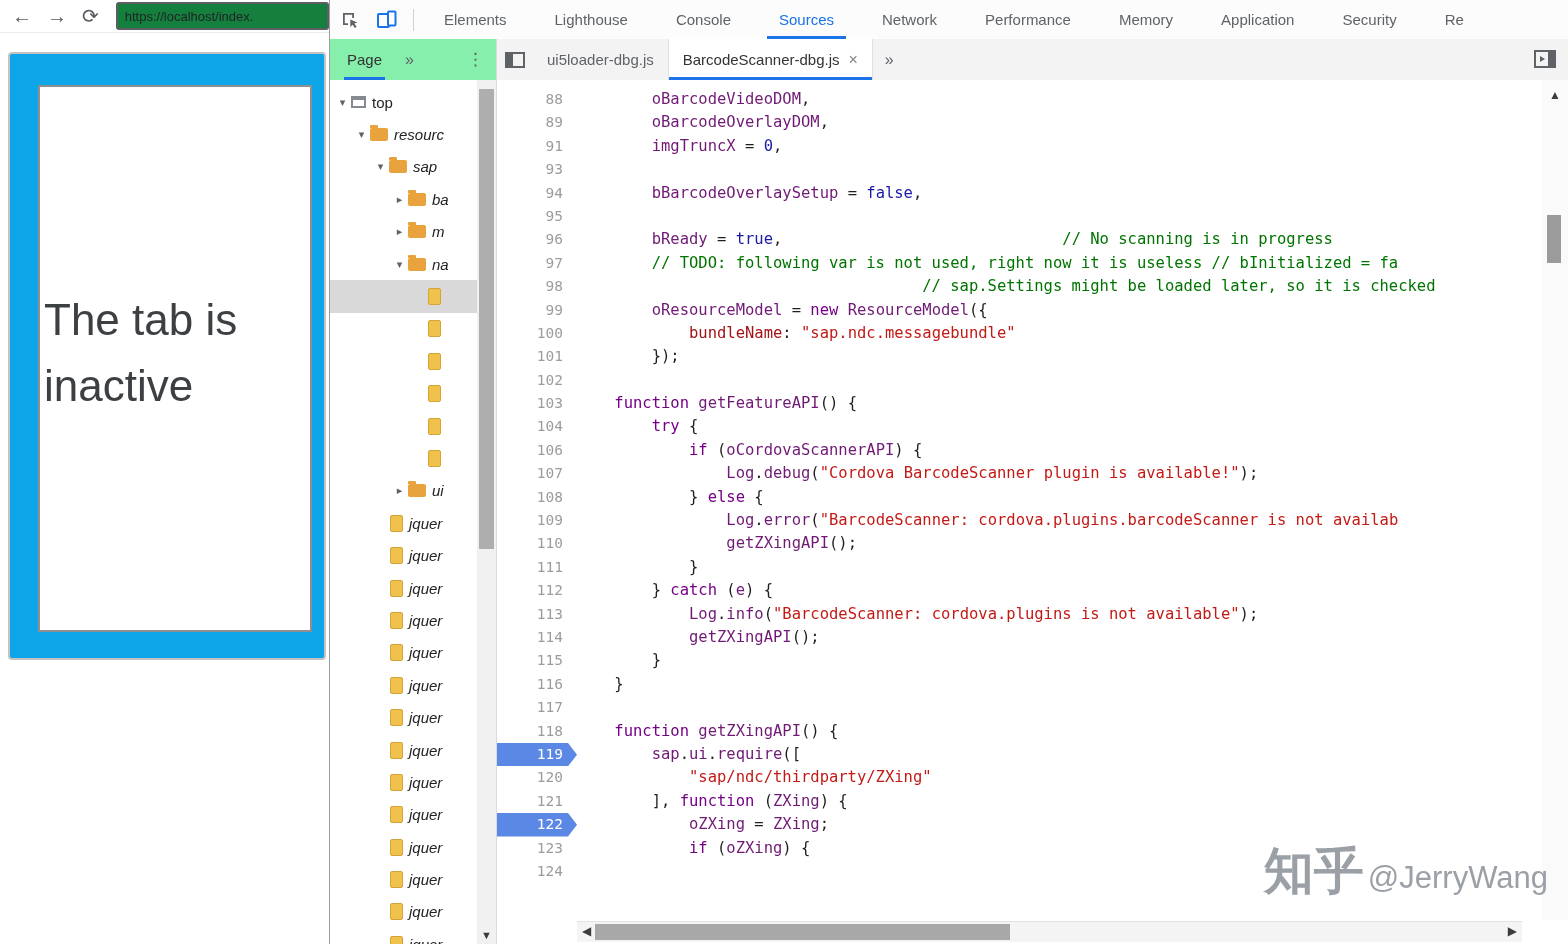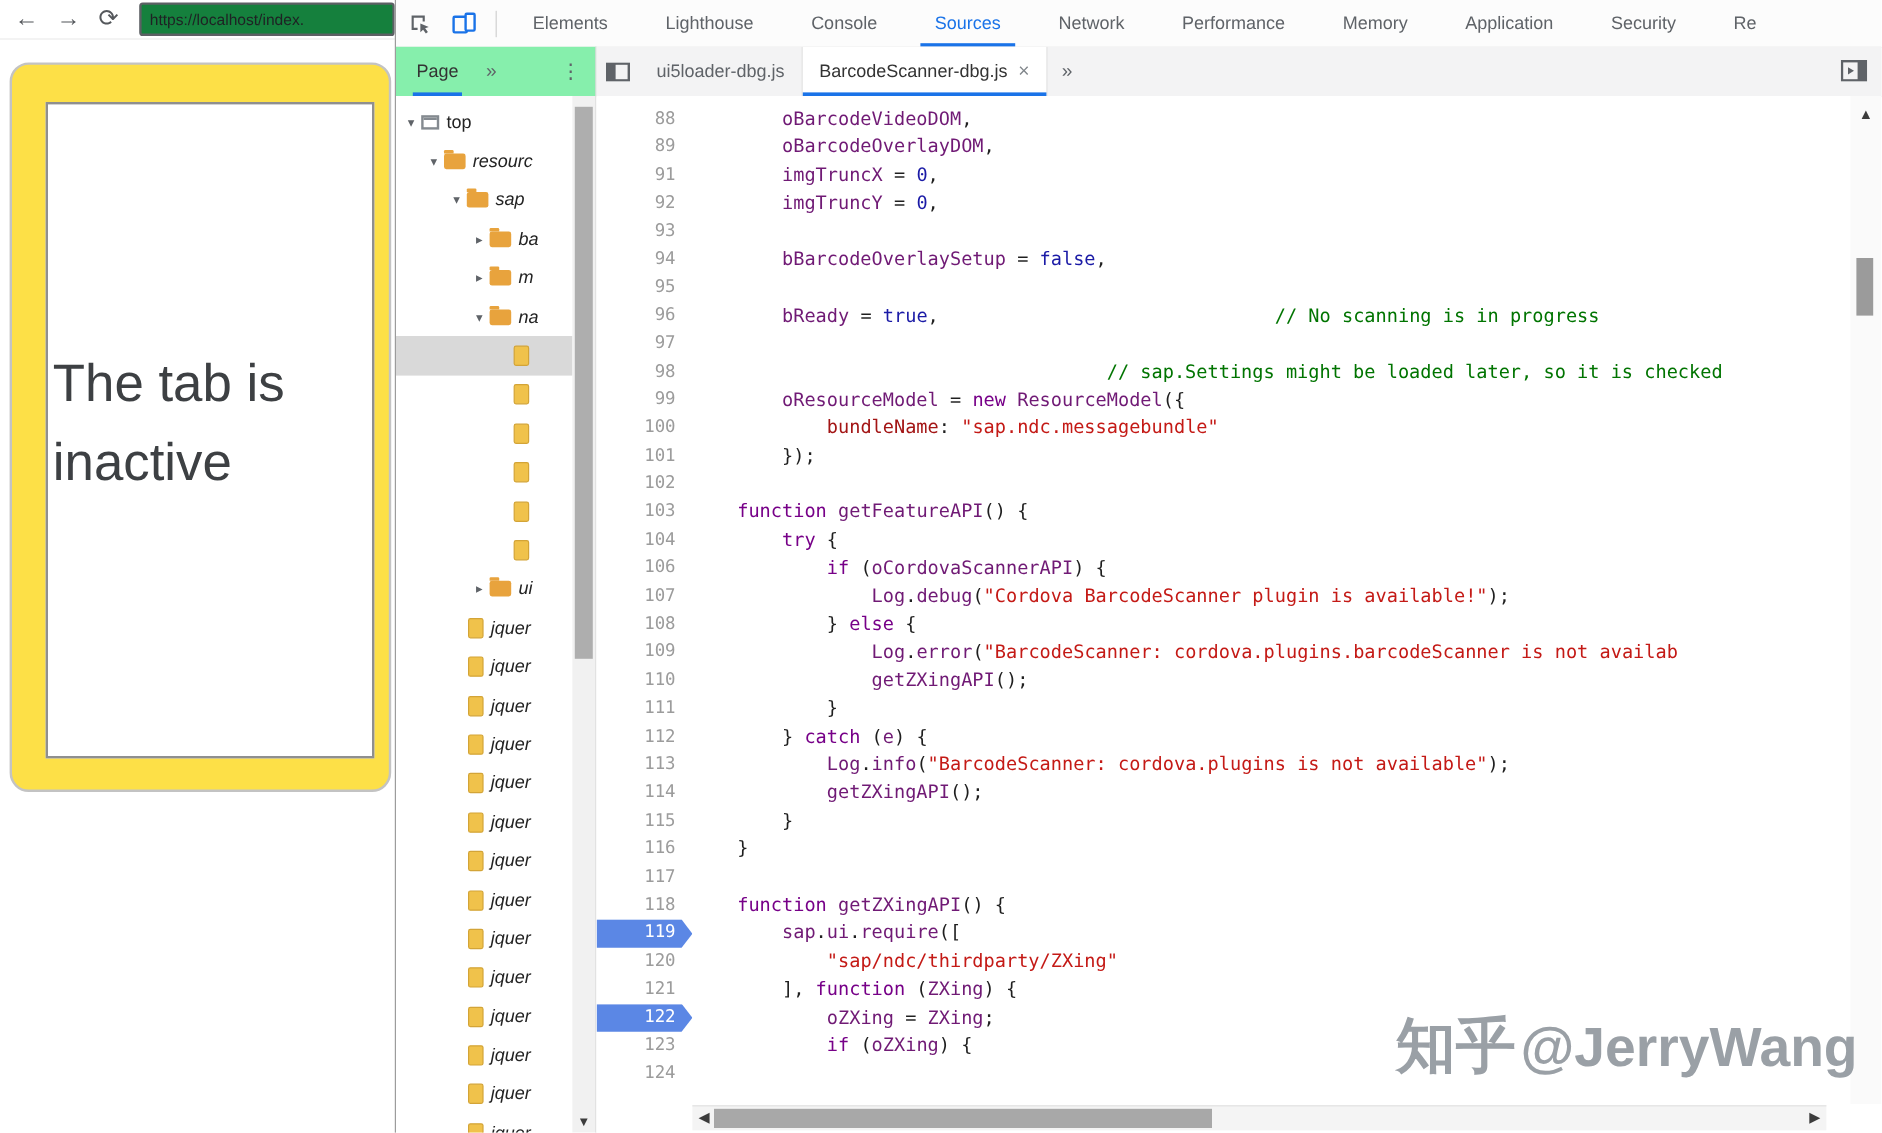--- a/index.html
+++ b/index.html
@@ -8,21 +8,21 @@
 
   
   .left-pane{position:absolute;left:0;top:0;width:329px;height:944px;background:#fff;}
   .browser-top{position:absolute;left:0;top:0;width:100%;height:33px;display:flex;align-items:center;
     gap:15px;padding-left:12px;box-sizing:border-box;border-bottom:1px solid #ececec;}
   .nav-ic{font-size:20px;color:#55585c;line-height:1;cursor:default;}
   .url-box{margin-left:2px;width:198px;height:24px;border:2px solid #5c6064;border-radius:3px;
     display:flex;align-items:center;padding:0 7px;font-size:13px;color:#1f2124;
     white-space:nowrap;overflow:hidden;background:#15803d;}
   .device-frame{position:absolute;left:8px;top:52px;width:314px;height:604px;border:2px solid #c3c3c3;
-    border-radius:16px;background:#fde047;}
+    border-radius:4px;background:#0ea5e9;}
   .device-screen{position:absolute;left:28px;top:31px;width:270px;height:543px;border:2px solid #8f8f8f;background:#fff;}
   .inactive-msg{position:absolute;left:4px;top:200px;width:250px;font-size:44px;font-weight:300;
     color:#3d4043;line-height:66px;}
 
   
   .devtools{position:absolute;left:329px;top:0;width:1239px;height:944px;border-left:1px solid #9c9c9c;
     background:#fff;box-sizing:border-box;}
   .dt-tabbar{position:absolute;left:0;top:0;right:0;height:39px;border-bottom:1px solid #dadada;
     display:flex;align-items:center;background:#fcfcfc;overflow:hidden;}
   .tb-icons{display:flex;align-items:center;padding:0 10px;gap:16px;flex:none;}
@@ -91,21 +91,21 @@
   .vs-up{position:absolute;top:8px;left:0;right:0;text-align:center;color:#3c3c3c;font-size:12px;}
   .vs-thumb{position:absolute;left:5px;right:7px;top:135px;height:48px;background:#9b9b9b;}
   .h-scroll{position:absolute;left:80px;right:46px;bottom:2px;height:20px;background:#f4f4f4;border-top:1px solid #e2e2e2;}
   .hs-left{position:absolute;left:5px;top:2px;color:#3c3c3c;font-size:12px;}
   .hs-right{position:absolute;right:5px;top:2px;color:#3c3c3c;font-size:12px;}
   .hs-thumb{position:absolute;left:18px;width:415px;top:2px;bottom:2px;background:#a8a8a8;}
 
   .watermark{position:absolute;right:20px;top:838px;z-index:50;display:flex;gap:4px;align-items:baseline;
     color:#9aa0a6;pointer-events:none;}
   .wm-brand{font-size:50px;font-weight:700;}
-  .wm-handle{font-size:46px;font-weight:700;}
+  .wm-handle{font-size:31px;font-weight:400;}
 </style>
 </head>
 <body>
 
 <div class="screen">
 
   <div class="left-pane">
     <div class="browser-top">
       <span class="nav-ic">←</span>
       <span class="nav-ic">→</span>
@@ -330,42 +330,38 @@
             </div>
             <div class="cl">
               <div class="g">89</div>
               <div class="t"><span class="p">        </span><span class="v">oBarcodeOverlayDOM</span><span class="p">,</span></div>
             </div>
             <div class="cl">
               <div class="g">91</div>
               <div class="t"><span class="p">        </span><span class="v">imgTruncX</span><span class="p"> = </span><span class="a">0</span><span class="p">,</span></div>
             </div>
             <div class="cl">
-              <div class="g">92</div>
-              <div class="t"><span class="p">        </span><span class="v">imgTruncY</span><span class="p"> = </span><span class="a">0</span><span class="p">,</span></div>
-            </div>
-            <div class="cl">
               <div class="g">93</div>
               <div class="t"></div>
             </div>
             <div class="cl">
               <div class="g">94</div>
               <div class="t"><span class="p">        </span><span class="v">bBarcodeOverlaySetup</span><span class="p"> = </span><span class="a">false</span><span class="p">,</span></div>
             </div>
             <div class="cl">
               <div class="g">95</div>
               <div class="t"></div>
             </div>
             <div class="cl">
               <div class="g">96</div>
               <div class="t"><span class="p">        </span><span class="v">bReady</span><span class="p"> = </span><span class="a">true</span><span class="p">,</span><span class="p">                              </span><span class="c">// No scanning is in progress</span></div>
             </div>
             <div class="cl">
               <div class="g">97</div>
-              <div class="t"><span class="p">        </span></div>
+              <div class="t"><span class="p">        </span><span class="c">// TODO: following var is not used, right now it is useless // bInitialized = fa</span></div>
             </div>
             <div class="cl">
               <div class="g">98</div>
               <div class="t"><span class="p">                                     </span><span class="c">// sap.Settings might be loaded later, so it is checked</span></div>
             </div>
             <div class="cl">
               <div class="g">99</div>
               <div class="t"><span class="p">        </span><span class="v">oResourceModel</span><span class="p"> = </span><span class="k">new</span><span class="p"> </span><span class="v">ResourceModel</span><span class="p">({</span></div>
             </div>
             <div class="cl">

